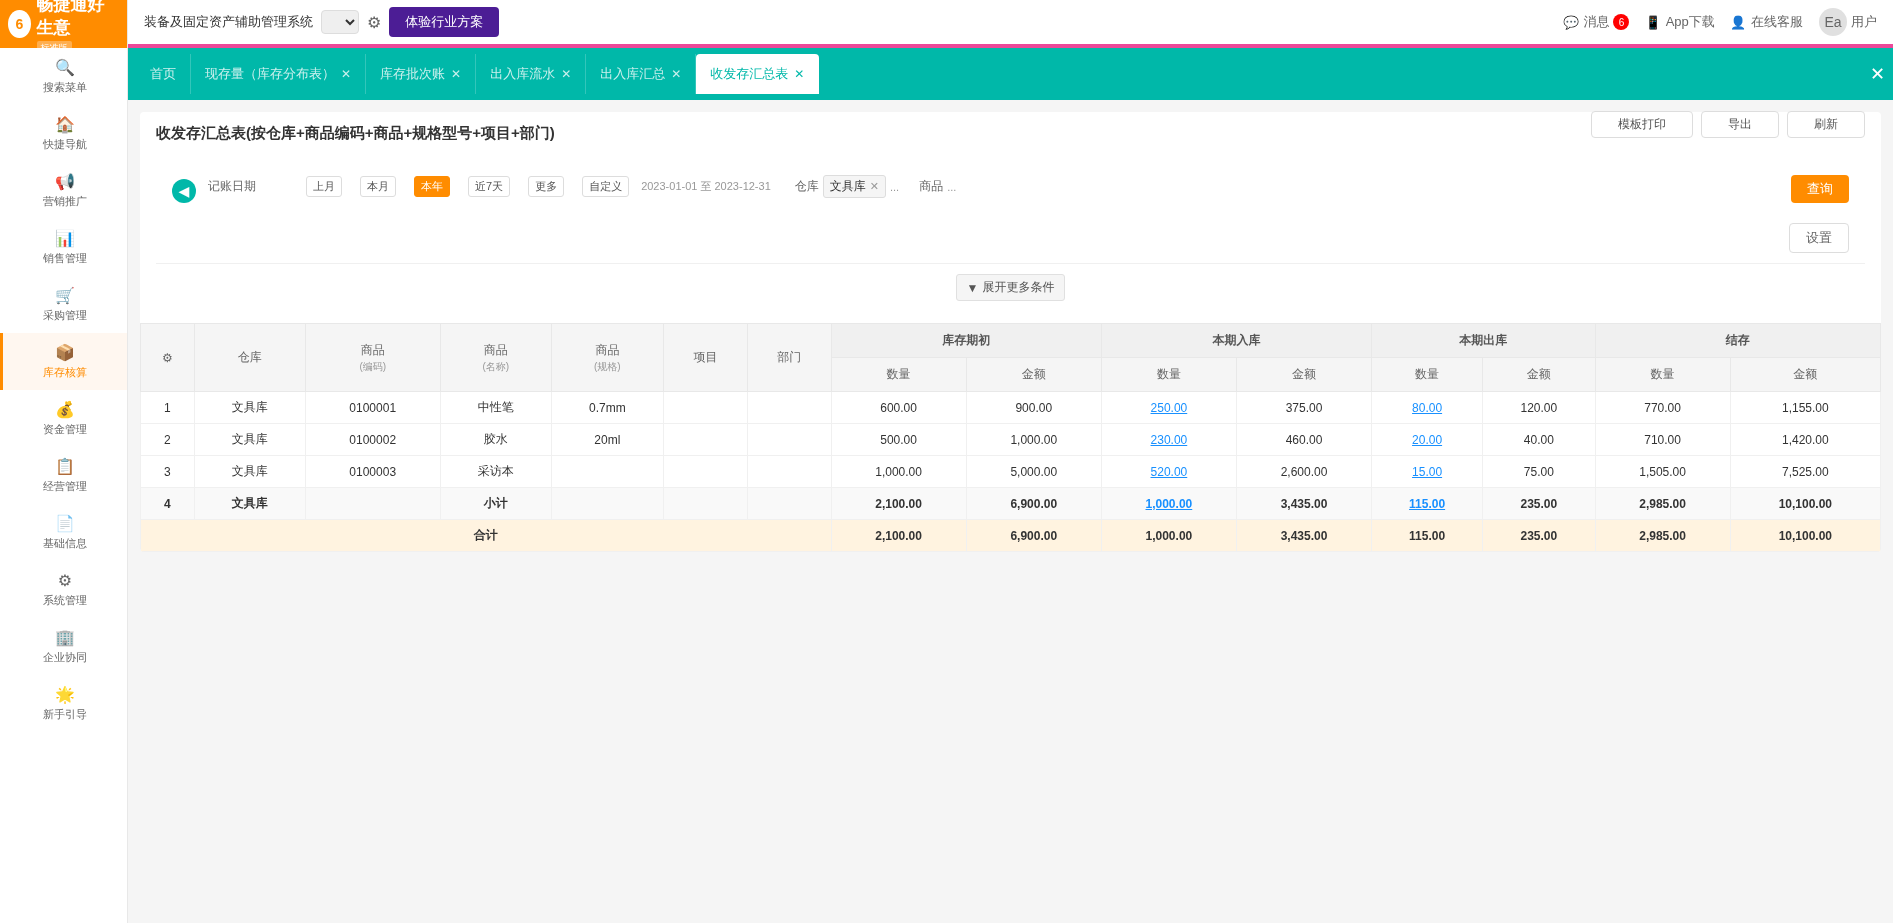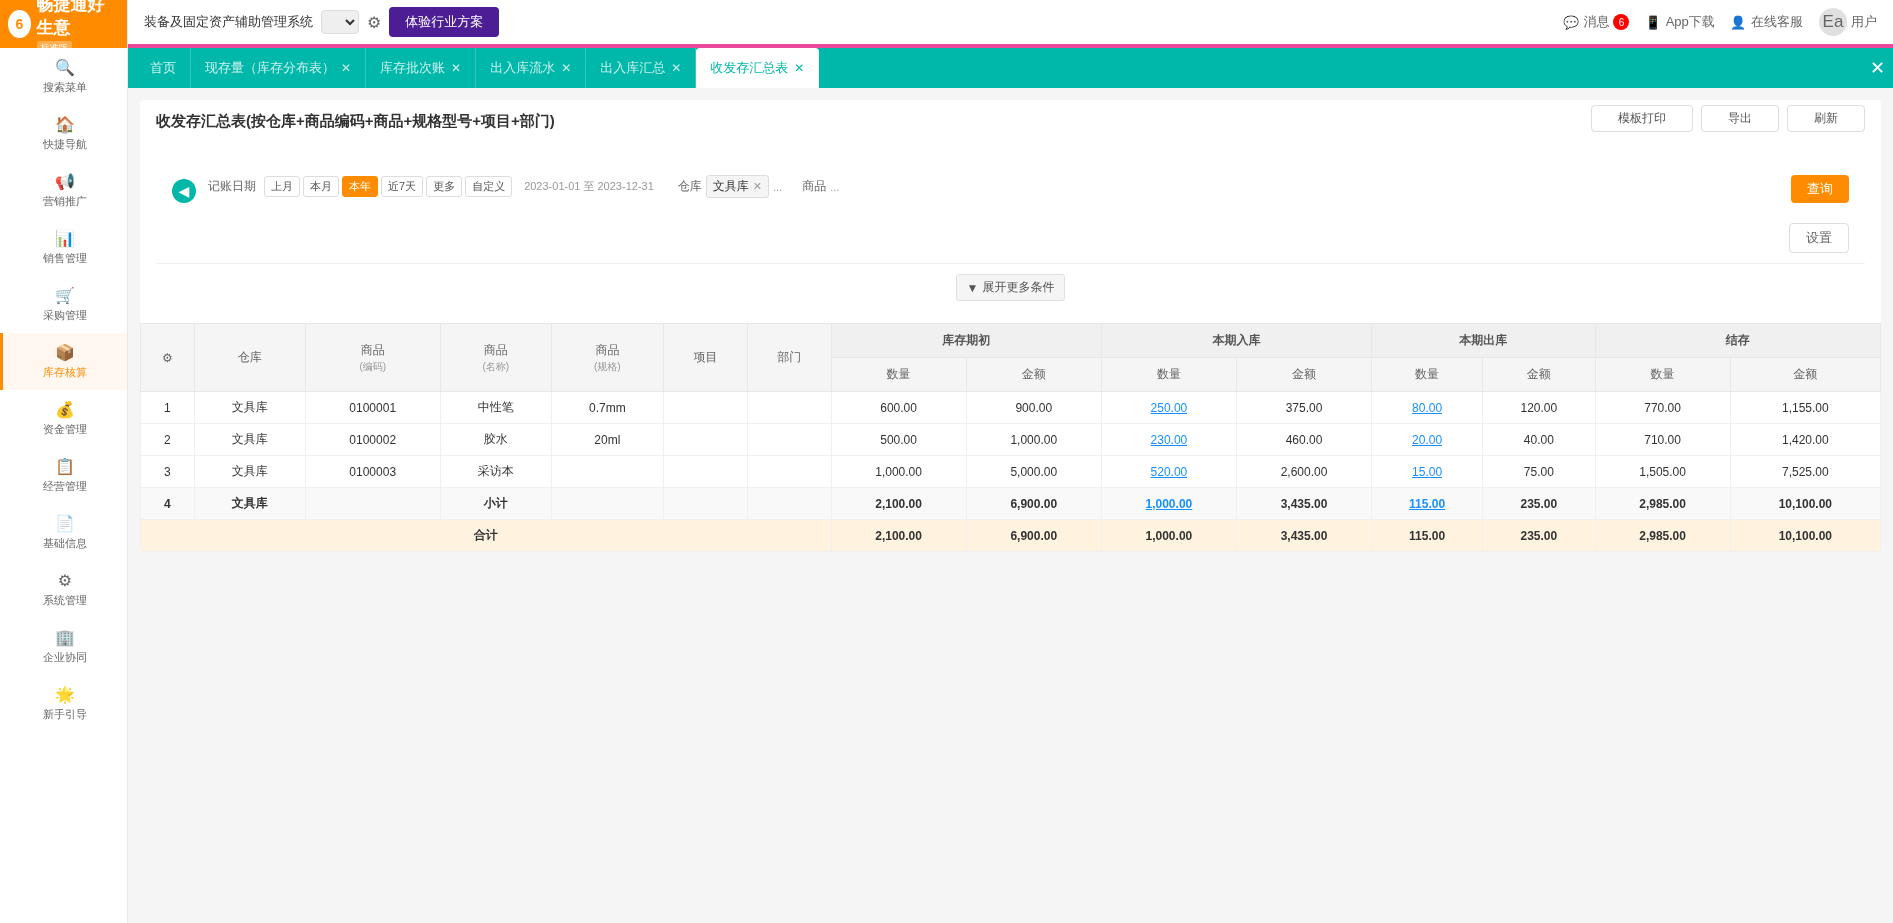--- a/index.html
+++ b/index.html
@@ -21,42 +21,42 @@
     
     .topbar { background: #fff; border-bottom: 4px solid #ec4899; padding: 0 16px; height: 48px; display: flex; align-items: center; justify-content: space-between; }
     .topbar-left { display: flex; align-items: center; gap: 8px; }
     .topbar-title { font-size: 13px; color: #333; }
     .topbar-select { border: 1px solid #ddd; border-radius: 4px; padding: 3px 8px; font-size: 12px; color: #333; }
     .topbar-gear { color: #666; font-size: 16px; cursor: pointer; }
     .topbar-btn { background: #4c1d95; color: #fff; border: none; border-radius: 4px; padding: 6px 16px; font-size: 13px; cursor: pointer; }
     .topbar-right { display: flex; align-items: center; gap: 16px; color: #666; font-size: 13px; }
     .topbar-right-item { display: flex; align-items: center; gap: 4px; cursor: pointer; }
     .badge { background: #f00; color: #fff; border-radius: 50%; width: 16px; height: 16px; font-size: 10px; display: flex; align-items: center; justify-content: center; }
-    .user-avatar { width: 28px; height: 28px; background: #e0e0e0; border-radius: 50%; display: flex; align-items: center; justify-content: center; font-size: 17px; color: #666; }
-
-    
-    .tabbar { background: #00b8a9; display: flex; align-items: center; padding: 0 8px; height: 40px; }
+    .user-avatar { width: 28px; height: 28px; background: #e0e0e0; border-radius: 50%; display: flex; align-items: center; justify-content: center; font-size: 14px; color: #666; }
+
+    
+    .tabbar { background: #00b8a9; display: flex; align-items: center; padding: 0 8px; height: 52px; }
     .tab { padding: 0 14px; height: 40px; display: flex; align-items: center; gap: 6px; cursor: pointer; color: rgba(255,255,255,0.8); font-size: 13px; border-right: 1px solid rgba(255,255,255,0.2); }
     .tab.active { background: #fff; color: #00b8a9; border-radius: 4px 4px 0 0; }
     .tab-close { font-size: 12px; color: inherit; cursor: pointer; }
     .tabbar-end-close { margin-left: auto; color: #fff; font-size: 18px; cursor: pointer; }
 
     
     .page-content { flex: 1; background: #f5f5f5; overflow: auto; padding: 12px; }
     .page-header { background: #fff; padding: 12px 16px; border-radius: 4px 4px 0 0; margin-bottom: 0; }
-    .page-title { font-size: 15px; font-weight: bold; color: #333; margin-bottom: 24px; }
+    .page-title { font-size: 15px; font-weight: bold; color: #333; margin-bottom: 12px; }
     .page-actions { display: flex; align-items: center; gap: 8px; float: right; margin-top: -30px; }
     .action-btn { border: 1px solid #ddd; background: #fff; border-radius: 4px; padding: 4px 26px; font-size: 12px; cursor: pointer; color: #555; display: flex; align-items: center; gap: 4px; }
 
     
     .filter-bar { background: #fff; padding: 10px 16px; border-bottom: 1px solid #f0f0f0; display: flex; align-items: flex-start; gap: 12px; flex-wrap: wrap; }
     .filter-toggle { width: 24px; height: 24px; background: #00b8a9; border-radius: 50%; display: flex; align-items: center; justify-content: center; color: #fff; cursor: pointer; font-size: 14px; margin-top: 4px; }
     .filter-row { display: flex; align-items: center; gap: 8px; flex-wrap: wrap; flex: 1; }
     .filter-label { color: #666; font-size: 12px; white-space: nowrap; }
-    .filter-date-btns { display: flex; align-items: center; gap: 3px; }
+    .filter-date-btns { display: flex; align-items: center; gap: 18px; margin-left: 42px; }
     .date-btn { padding: 2px 6px; border: 1px solid #ddd; background: #fff; border-radius: 3px; font-size: 11px; cursor: pointer; color: #555; }
     .date-btn.active { background: #ff8c00; color: #fff; border-color: #ff8c00; text-align: center; }
     .date-range { font-size: 11px; color: #999; margin-left: 4px; }
     .filter-warehouse { display: flex; align-items: center; gap: 4px; margin-left: 16px; }
     .filter-tag { background: #f5f5f5; border: 1px solid #ddd; border-radius: 3px; padding: 2px 6px; font-size: 12px; color: #333; display: flex; align-items: center; gap: 4px; }
     .filter-tag-close { cursor: pointer; color: #999; font-size: 11px; }
     .filter-more-btn { border: none; background: none; color: #999; font-size: 11px; cursor: pointer; }
     .filter-goods { display: flex; align-items: center; gap: 4px; margin-left: 12px; }
     .filter-query-btn { background: #ff8c00; color: #fff; border: none; border-radius: 4px; padding: 5px 16px; font-size: 13px; cursor: pointer; margin-left: auto; }
     .filter-set-btn { background: #fff; color: #666; border: 1px solid #ddd; border-radius: 4px; padding: 5px 16px; font-size: 13px; cursor: pointer; }

